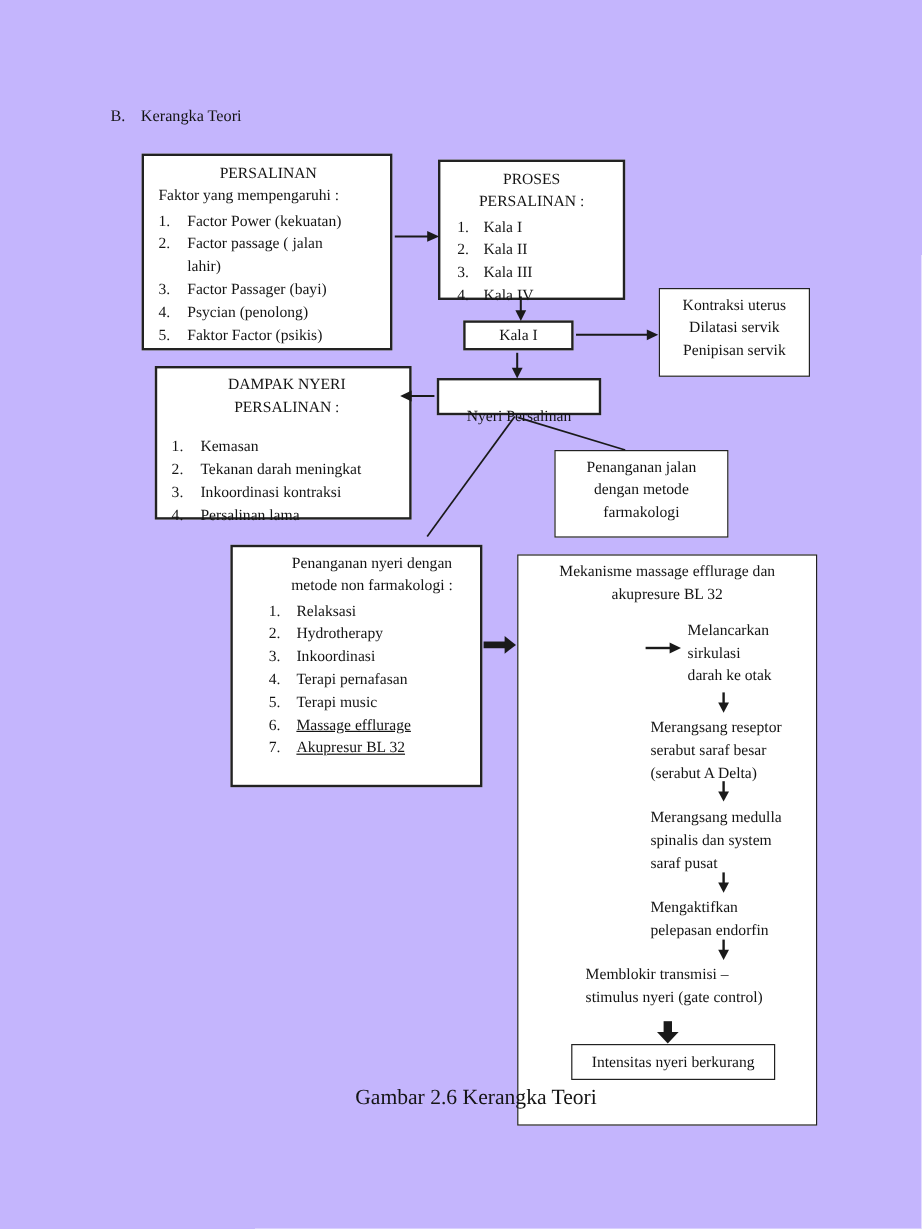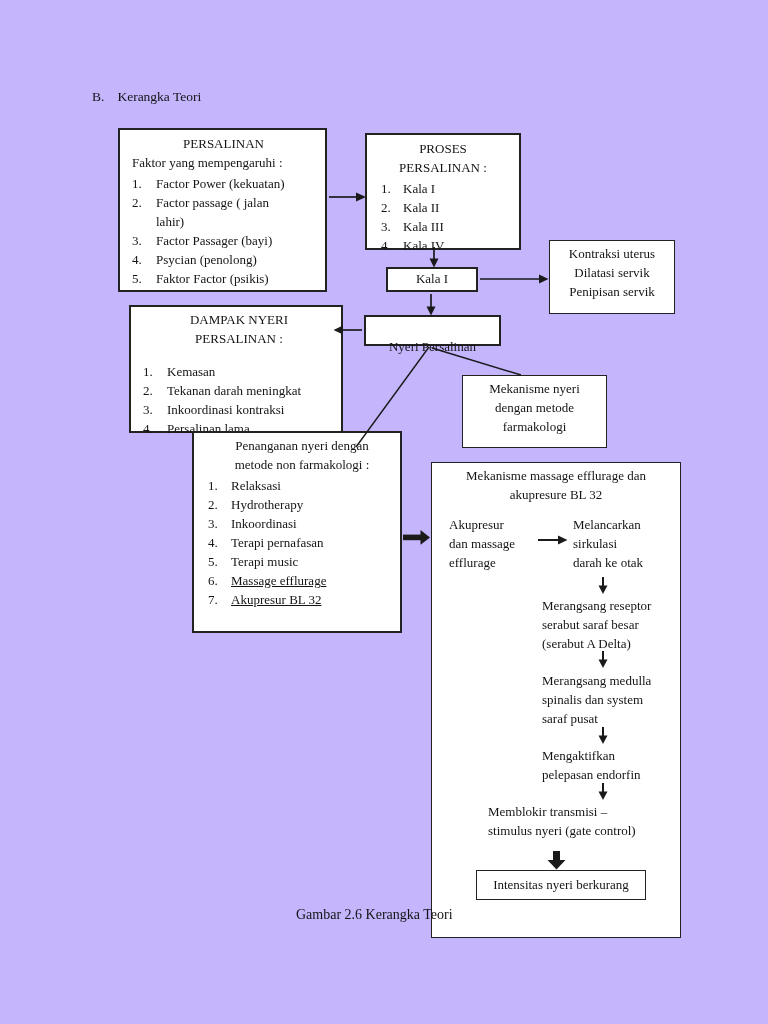--- a/index.html
+++ b/index.html
@@ -10,21 +10,21 @@
   .box.thin{border-width:1.5px;}
   .ctr{text-align:center;}
   .pre{white-space:pre-line;}
   .list{margin-top:2px;}
   .row{display:flex;align-items:flex-start;}
   .num{flex:none;}
   .txt{flex:1;white-space:pre-line;}
   .u .txt{text-decoration:underline;}
   #heading{position:absolute;left:92px;top:88px;font-size:13.5px;line-height:17px;}
   #heading .gap{margin-left:13px;}
-  #caption{position:absolute;left:296px;top:905px;font-size:14px;line-height:19px;}
+  #caption{position:absolute;left:296px;top:905px;font-size:18px;line-height:19px;}
   #connectors{position:absolute;left:0;top:0;pointer-events:none;}
   .mk-abs{position:absolute;white-space:pre-line;}
 </style>
 </head>
 <body>
 
 <div id="page">
 
   <div id="heading">
     <span>B.</span><span class="gap">Kerangka Teori</span>
@@ -109,25 +109,25 @@
           <span class="num" style="width:24px;">4.</span>
           <span class="txt">Persalinan lama</span>
         </div>
     </div>
   </div>
 
   <div class="box ctr" style="left:364px;top:315px;width:137px;height:31px;padding-top:20px;">
     <span>Nyeri Persalinan</span>
   </div>
 
-  <div class="box thin ctr pre" style="left:462px;top:375px;width:145px;height:73px;padding-top:3px;">Mekanisme nyeri
+  <div class="box thin ctr pre" style="left:462px;top:375px;width:145px;height:73px;padding-top:3px;">Penanganan jalan
 dengan metode
 farmakologi</div>
 
-  <div class="box" style="left:192px;top:431px;width:210px;height:202px;padding:3px 4px 0 14px;">
+  <div class="box" style="left:192px;top:454px;width:210px;height:202px;padding:3px 4px 0 30px;">
     <div class="ctr pre">Penanganan nyeri dengan
 metode non farmakologi :</div>
     <div class="list">
       <div class="row">
           <span class="num" style="width:23px;">1.</span>
           <span class="txt">Relaksasi</span>
         </div>
       <div class="row">
           <span class="num" style="width:23px;">2.</span>
           <span class="txt">Hydrotherapy</span>
@@ -151,23 +151,20 @@
       <div class="row u">
           <span class="num" style="width:23px;">7.</span>
           <span class="txt">Akupresur BL 32</span>
         </div>
     </div>
   </div>
 
   <div class="box thin" style="left:431px;top:462px;width:250px;height:476px;">
     <div class="mk-abs ctr" style="left:0;right:0;top:3px;">Mekanisme massage efflurage dan
 akupresure BL 32</div>
-    <div class="mk-abs" style="left:17px;top:52px;">Akupresur
-dan massage
-efflurage</div>
     <div class="mk-abs" style="left:141px;top:52px;">Melancarkan
 sirkulasi
 darah ke otak</div>
     <div class="mk-abs" style="left:110px;top:133px;">Merangsang reseptor
 serabut saraf besar
 (serabut A Delta)</div>
     <div class="mk-abs" style="left:110px;top:283px;">Mengaktifkan
 pelepasan endorfin</div>
     <div class="mk-abs" style="left:110px;top:208px;">Merangsang medulla
 spinalis dan system

